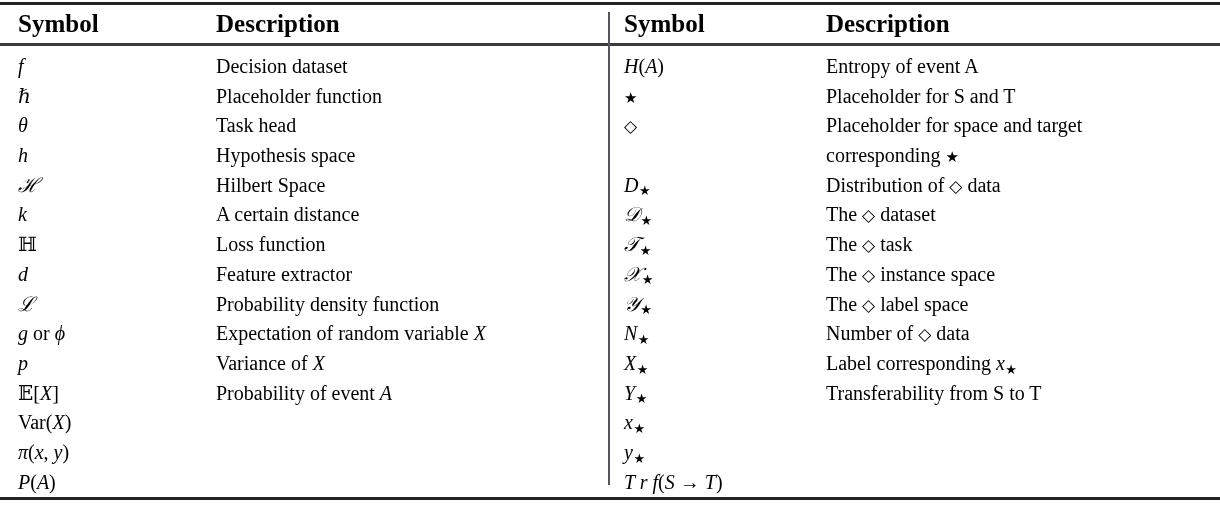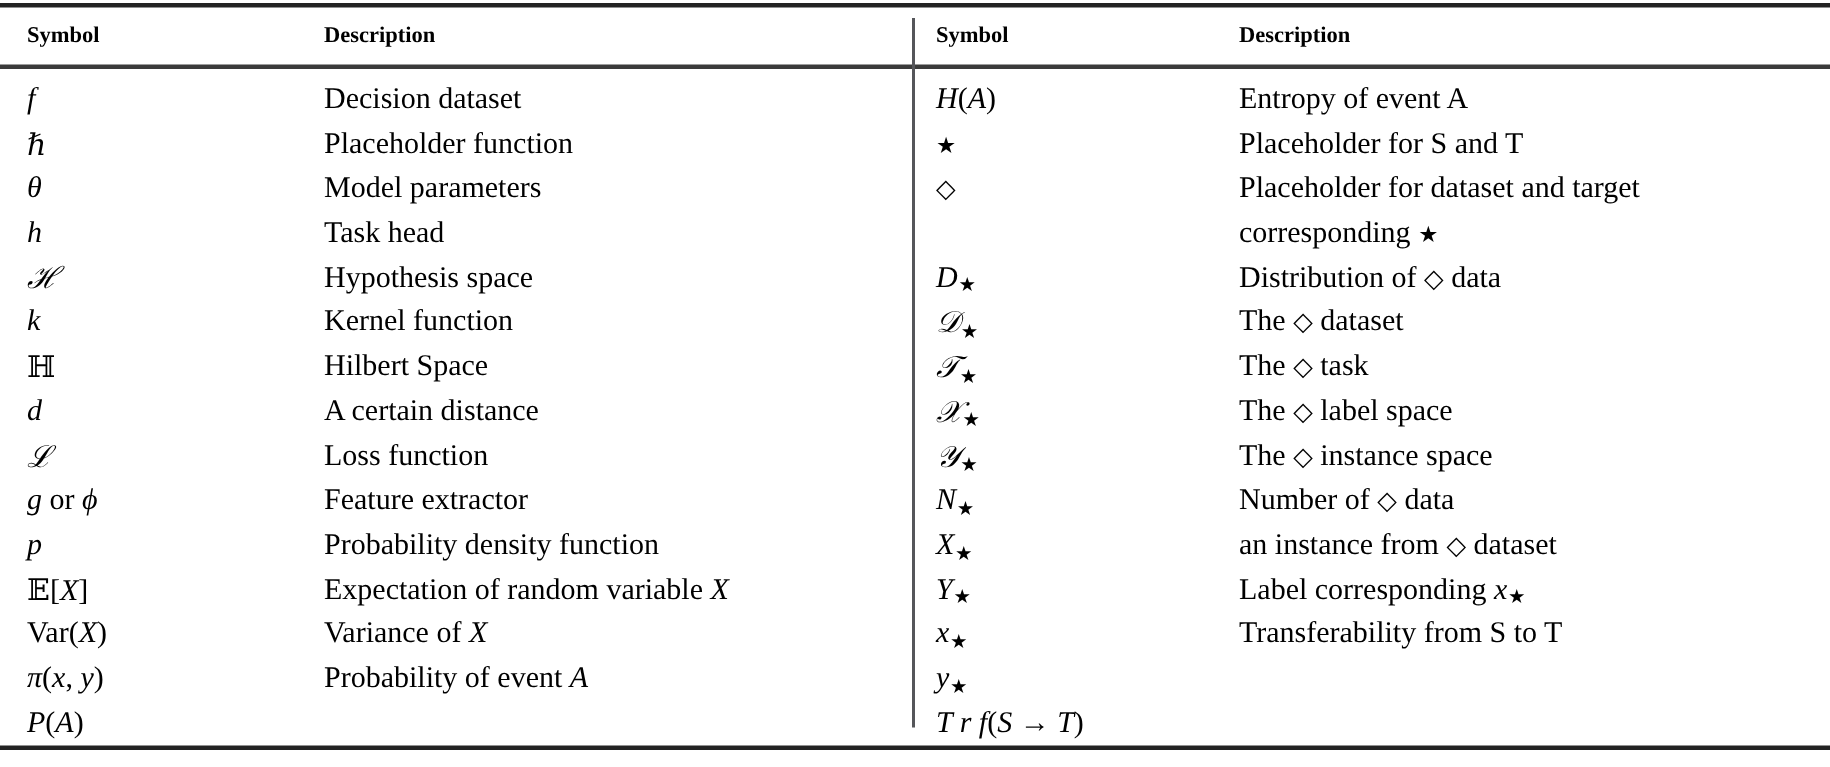--- a/index.html
+++ b/index.html
@@ -60,21 +60,21 @@
   .col-sym-l  { left: 18px;  width: 192px; }
   .col-desc-l { left: 216px; width: 386px; }
   .col-sym-r  { left: 624px; width: 198px; }
   .col-desc-r { left: 826px; width: 390px; }
 
   
   .head-cell {
     position: absolute;
     top: 11px;
     font-weight: bold;
-    font-size: 15px;
+    font-size: 25px;
     line-height: 26px;
     white-space: nowrap;
   }
 
   
   .rows {
     position: absolute;
     top: 52px;
     left: 0;
     right: 0;
@@ -136,24 +136,22 @@
         <div class="cell math"><span class="mi">π</span><span class="mup">(</span><span class="mi">x</span><span class="mup">, </span><span class="mi">y</span><span class="mup">)</span></div>
         <div class="cell math"><span class="mi">P</span><span class="mup">(</span><span class="mi">A</span><span class="mup">)</span></div>
       </div>
     </div>
 
     <div class="col col-desc-l">
       <div class="head-cell">Description</div>
       <div class="rows">
         <div class="cell">Decision dataset</div>
         <div class="cell">Placeholder function</div>
-        <div class="cell">Model parameters</div>
         <div class="cell">Task head</div>
         <div class="cell">Hypothesis space</div>
-        <div class="cell">Kernel function</div>
         <div class="cell">Hilbert Space</div>
         <div class="cell">A certain distance</div>
         <div class="cell">Loss function</div>
         <div class="cell">Feature extractor</div>
         <div class="cell">Probability density function</div>
         <div class="cell"><span class="nowrap">Expectation of random variable <span class="mi">X</span></span></div>
         <div class="cell"><span class="nowrap">Variance of <span class="mi">X</span></span></div>
         <div class="cell"><span class="nowrap">Probability of event <span class="mi">A</span></span></div>
       </div>
     </div>
@@ -177,28 +175,27 @@
         <div class="cell math"><span class="mi">y</span><sub class="sstar">★</sub></div>
         <div class="cell math"><span class="mi">T r f</span><span class="mup">(</span><span class="mi">S</span><span class="mup"> → </span><span class="mi">T</span><span class="mup">)</span></div>
       </div>
     </div>
 
     <div class="col col-desc-r">
       <div class="head-cell">Description</div>
       <div class="rows">
         <div class="cell">Entropy of event A</div>
         <div class="cell">Placeholder for S and T</div>
-        <div class="cell">Placeholder for dataset and target</div>
+        <div class="cell">Placeholder for space and target</div>
         <div class="cell"><span class="nowrap">corresponding <span class="star">★</span></span></div>
         <div class="cell"><span class="nowrap">Distribution of <span class="diam">◇</span> data</span></div>
         <div class="cell"><span class="nowrap">The <span class="diam">◇</span> dataset</span></div>
         <div class="cell"><span class="nowrap">The <span class="diam">◇</span> task</span></div>
+        <div class="cell"><span class="nowrap">The <span class="diam">◇</span> instance space</span></div>
         <div class="cell"><span class="nowrap">The <span class="diam">◇</span> label space</span></div>
-        <div class="cell"><span class="nowrap">The <span class="diam">◇</span> instance space</span></div>
         <div class="cell"><span class="nowrap">Number of <span class="diam">◇</span> data</span></div>
-        <div class="cell"><span class="nowrap">an instance from <span class="diam">◇</span> dataset</span></div>
         <div class="cell"><span class="nowrap">Label corresponding <span class="mi">x</span><sub class="sstar">★</sub></span></div>
         <div class="cell">Transferability from S to T</div>
       </div>
     </div>
 
   </div>
 </div>
 
 </body></html>

